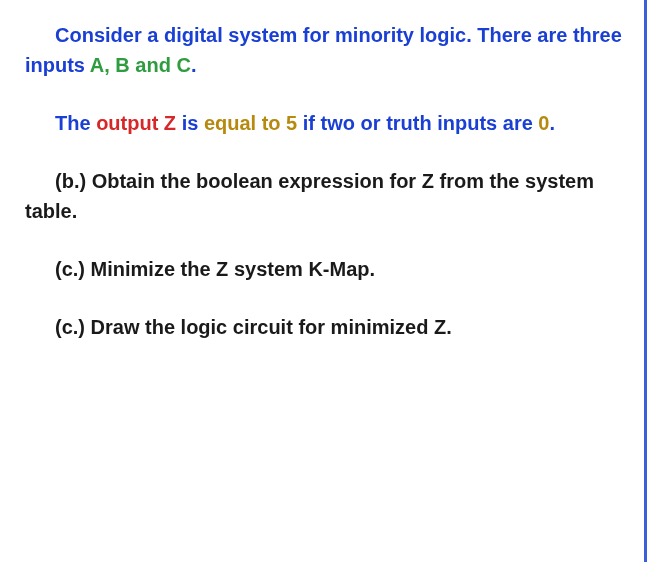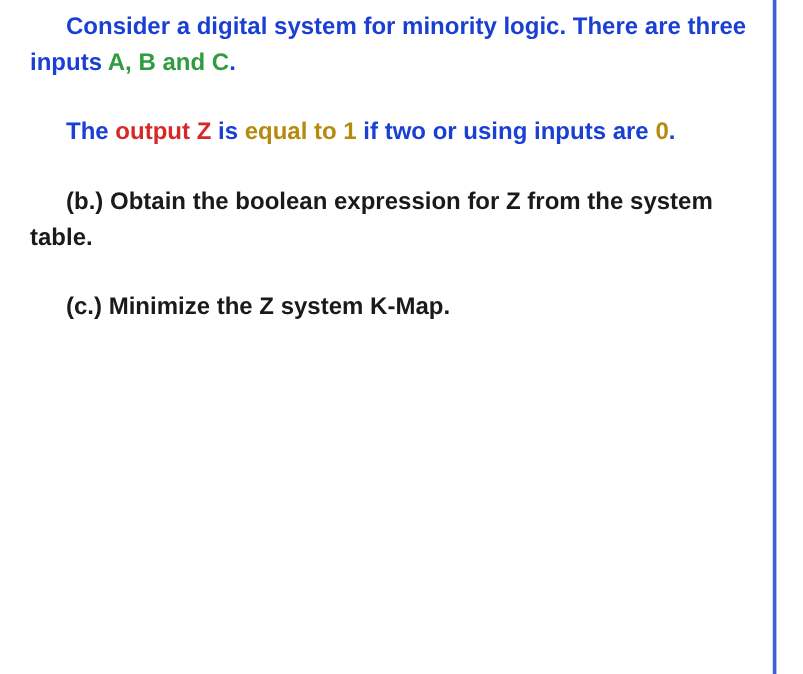--- a/index.html
+++ b/index.html
@@ -8,21 +8,21 @@
       box-sizing: border-box;
     }
     body {
       width: 669px;
       height: 562px;
       font-family: Arial, Helvetica, sans-serif;
       background: #ffffff;
       position: relative;
     }
     .content {
-      padding: 7px 25px 20px 25px;
+      padding: 20px 25px 20px 25px;
       font-size: 20px;
       font-weight: bold;
       line-height: 1.5;
     }
     .paragraph {
       margin-bottom: 28px;
     }
     .indent {
       display: inline-block;
       width: 30px;
@@ -44,28 +44,31 @@
 </head>
 <body>
 
 <div class="content">
 
   <div class="paragraph">
     <span class="indent"></span><span class="blue">Consider a digital system for minority logic. There are three inputs </span><span class="green">A, B and C</span><span class="blue">.</span>
   </div>
 
   <div class="paragraph">
-    <span class="indent"></span><span class="blue">The </span><span class="red">output Z</span><span class="blue"> is </span><span class="gold">equal to 1</span><span class="blue"> if two or using inputs are </span><span class="gold">0</span><span class="blue">.</span>
+    <span class="indent"></span><span class="blue">The </span><span class="red">output Z</span><span class="blue"> is </span><span class="gold">equal to 5</span><span class="blue"> if two or truth inputs are </span><span class="gold">0</span><span class="blue">.</span>
   </div>
 
 
   <div class="paragraph black">
     <span class="indent"></span><span>(b.) Obtain the boolean expression for Z from the system table.</span>
   </div>
 
   <div class="paragraph black">
     <span class="indent"></span><span>(c.) Minimize the Z system K-Map.</span>
   </div>
 
+  <div class="paragraph black">
+    <span class="indent"></span><span>(c.) Draw the logic circuit for minimized Z.</span>
+  </div>
 
 </div>
 
 <div class="vertical-line"></div>
 
 </body></html>

